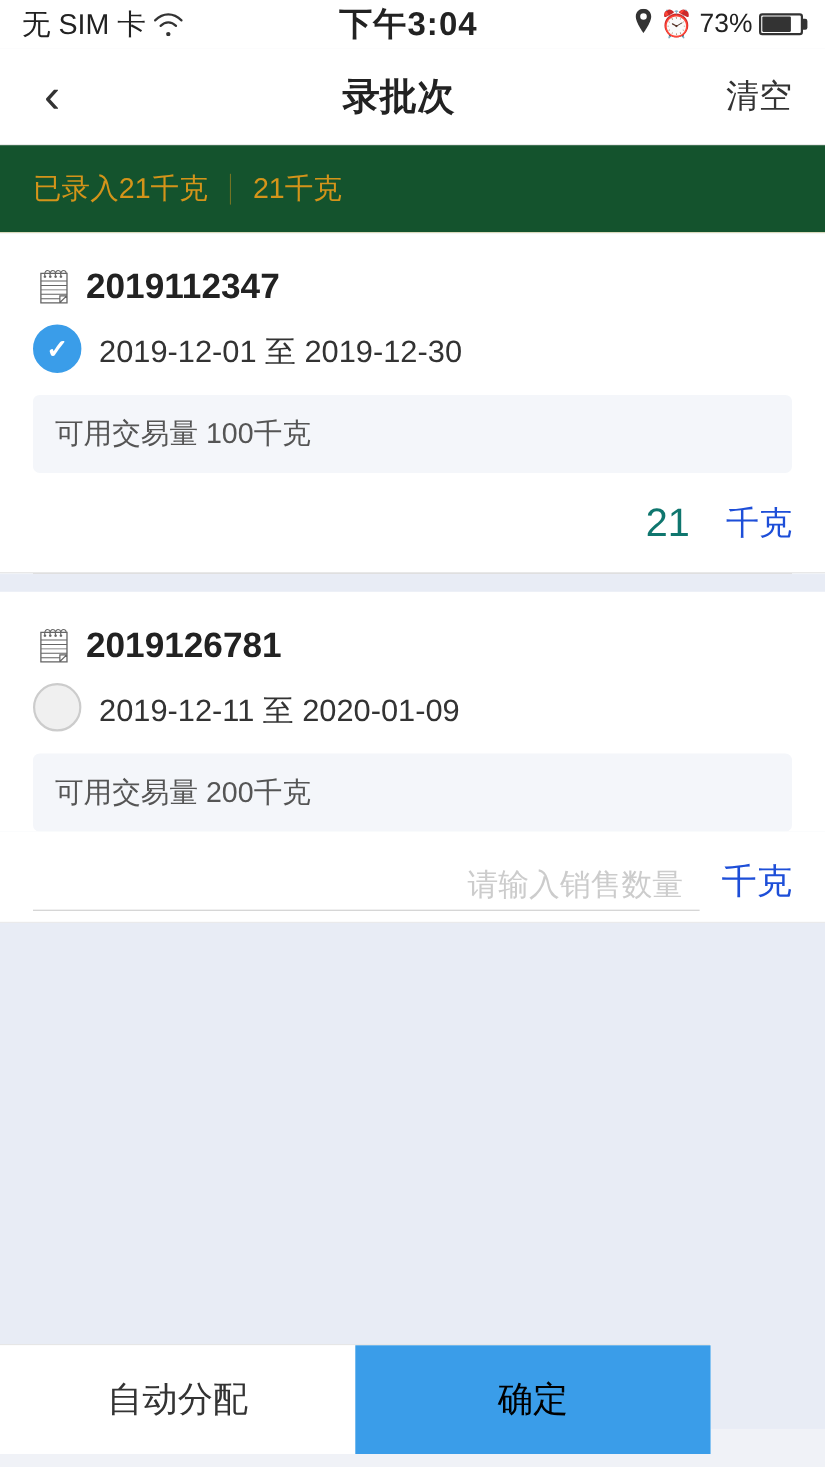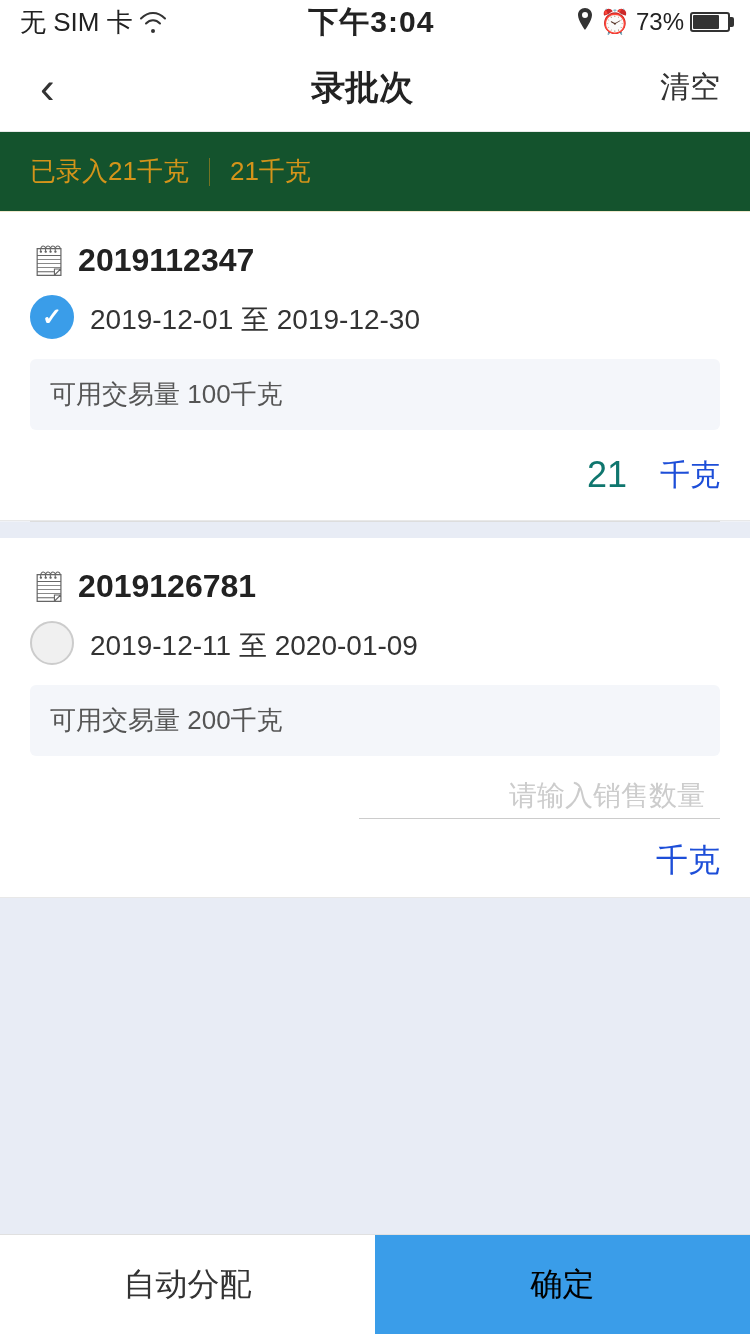--- a/index.html
+++ b/index.html
@@ -217,23 +217,23 @@
     
     .bottom-area {
       flex: 1;
       background: #e8ecf5;
       min-height: 460px;
     }
 
     
     .footer {
       position: fixed;
-      bottom: 0;
+      bottom: 12px;
       left: 0;
-      width: 750px;
+      width: 646px;
       height: 100px;
       display: flex;
       background: #fff;
       border-top: 1px solid #e0e0e0;
     }
     .footer-btn {
       flex: 1;
       display: flex;
       align-items: center;
       justify-content: center;
@@ -321,21 +321,21 @@
   </div>
   <div class="batch-date-row">
     <div class="radio-circle"></div>
     <span class="batch-date">2019-12-11 至 2020-01-09</span>
   </div>
   <div class="available-qty-bar">
     <span>可用交易量 200千克</span>
   </div>
 </div>
 
-<div class="qty-row" style="justify-content: flex-end; align-items: flex-end; gap: 20px; padding-bottom: 10px; flex-direction: column;">
+<div class="qty-row" style="justify-content: flex-end; align-items: flex-end; gap: 20px; padding-bottom: 10px;">
   <div style="display: flex; flex-direction: column; align-items: flex-end; flex: 1;">
     <input class="qty-input" type="number" style="width: 100%; text-align: right; font-size: 28px; color: rgb(204, 204, 204); border-top: none; border-right: none; border-left: none; border-image: initial; border-bottom: 1px solid rgb(204, 204, 204); outline: none; background: transparent; padding-bottom: 6px;" placeholder="请输入销售数量">
   </div>
   <span class="qty-unit" style="font-size:32px; padding-bottom:4px;">千克</span>
 </div>
 
 <div class="bottom-area" style="height: 460px;"></div>
 
 <div class="footer">
   <div class="footer-btn footer-btn-auto">

